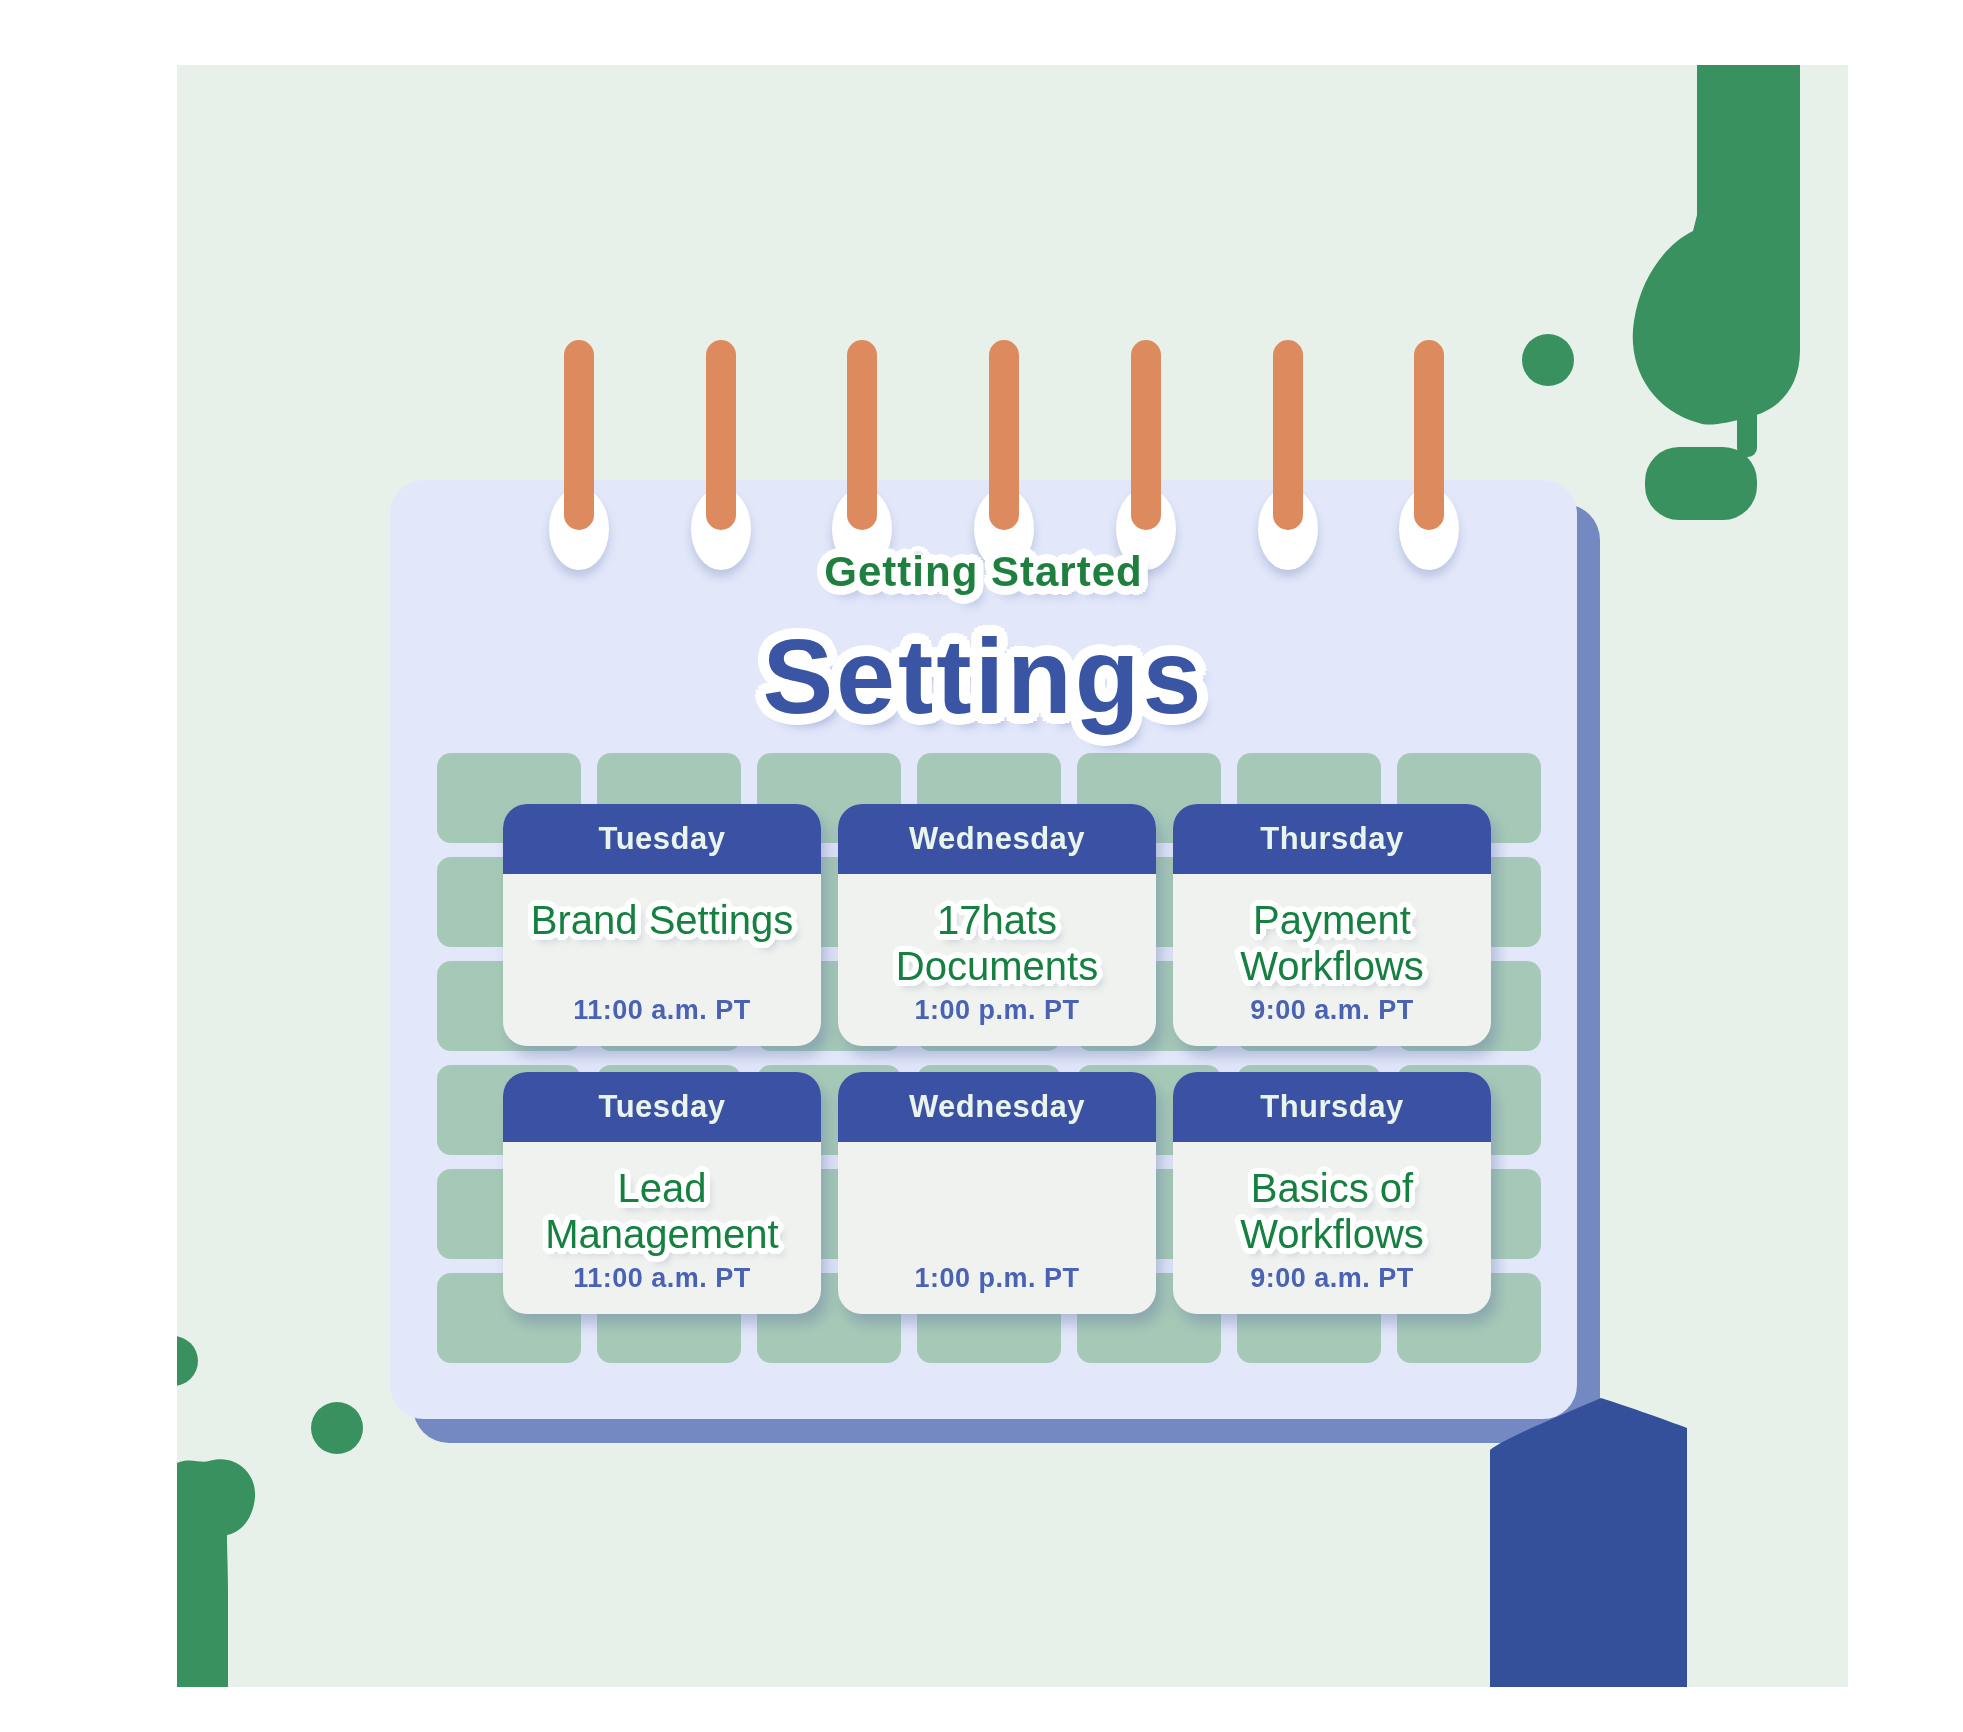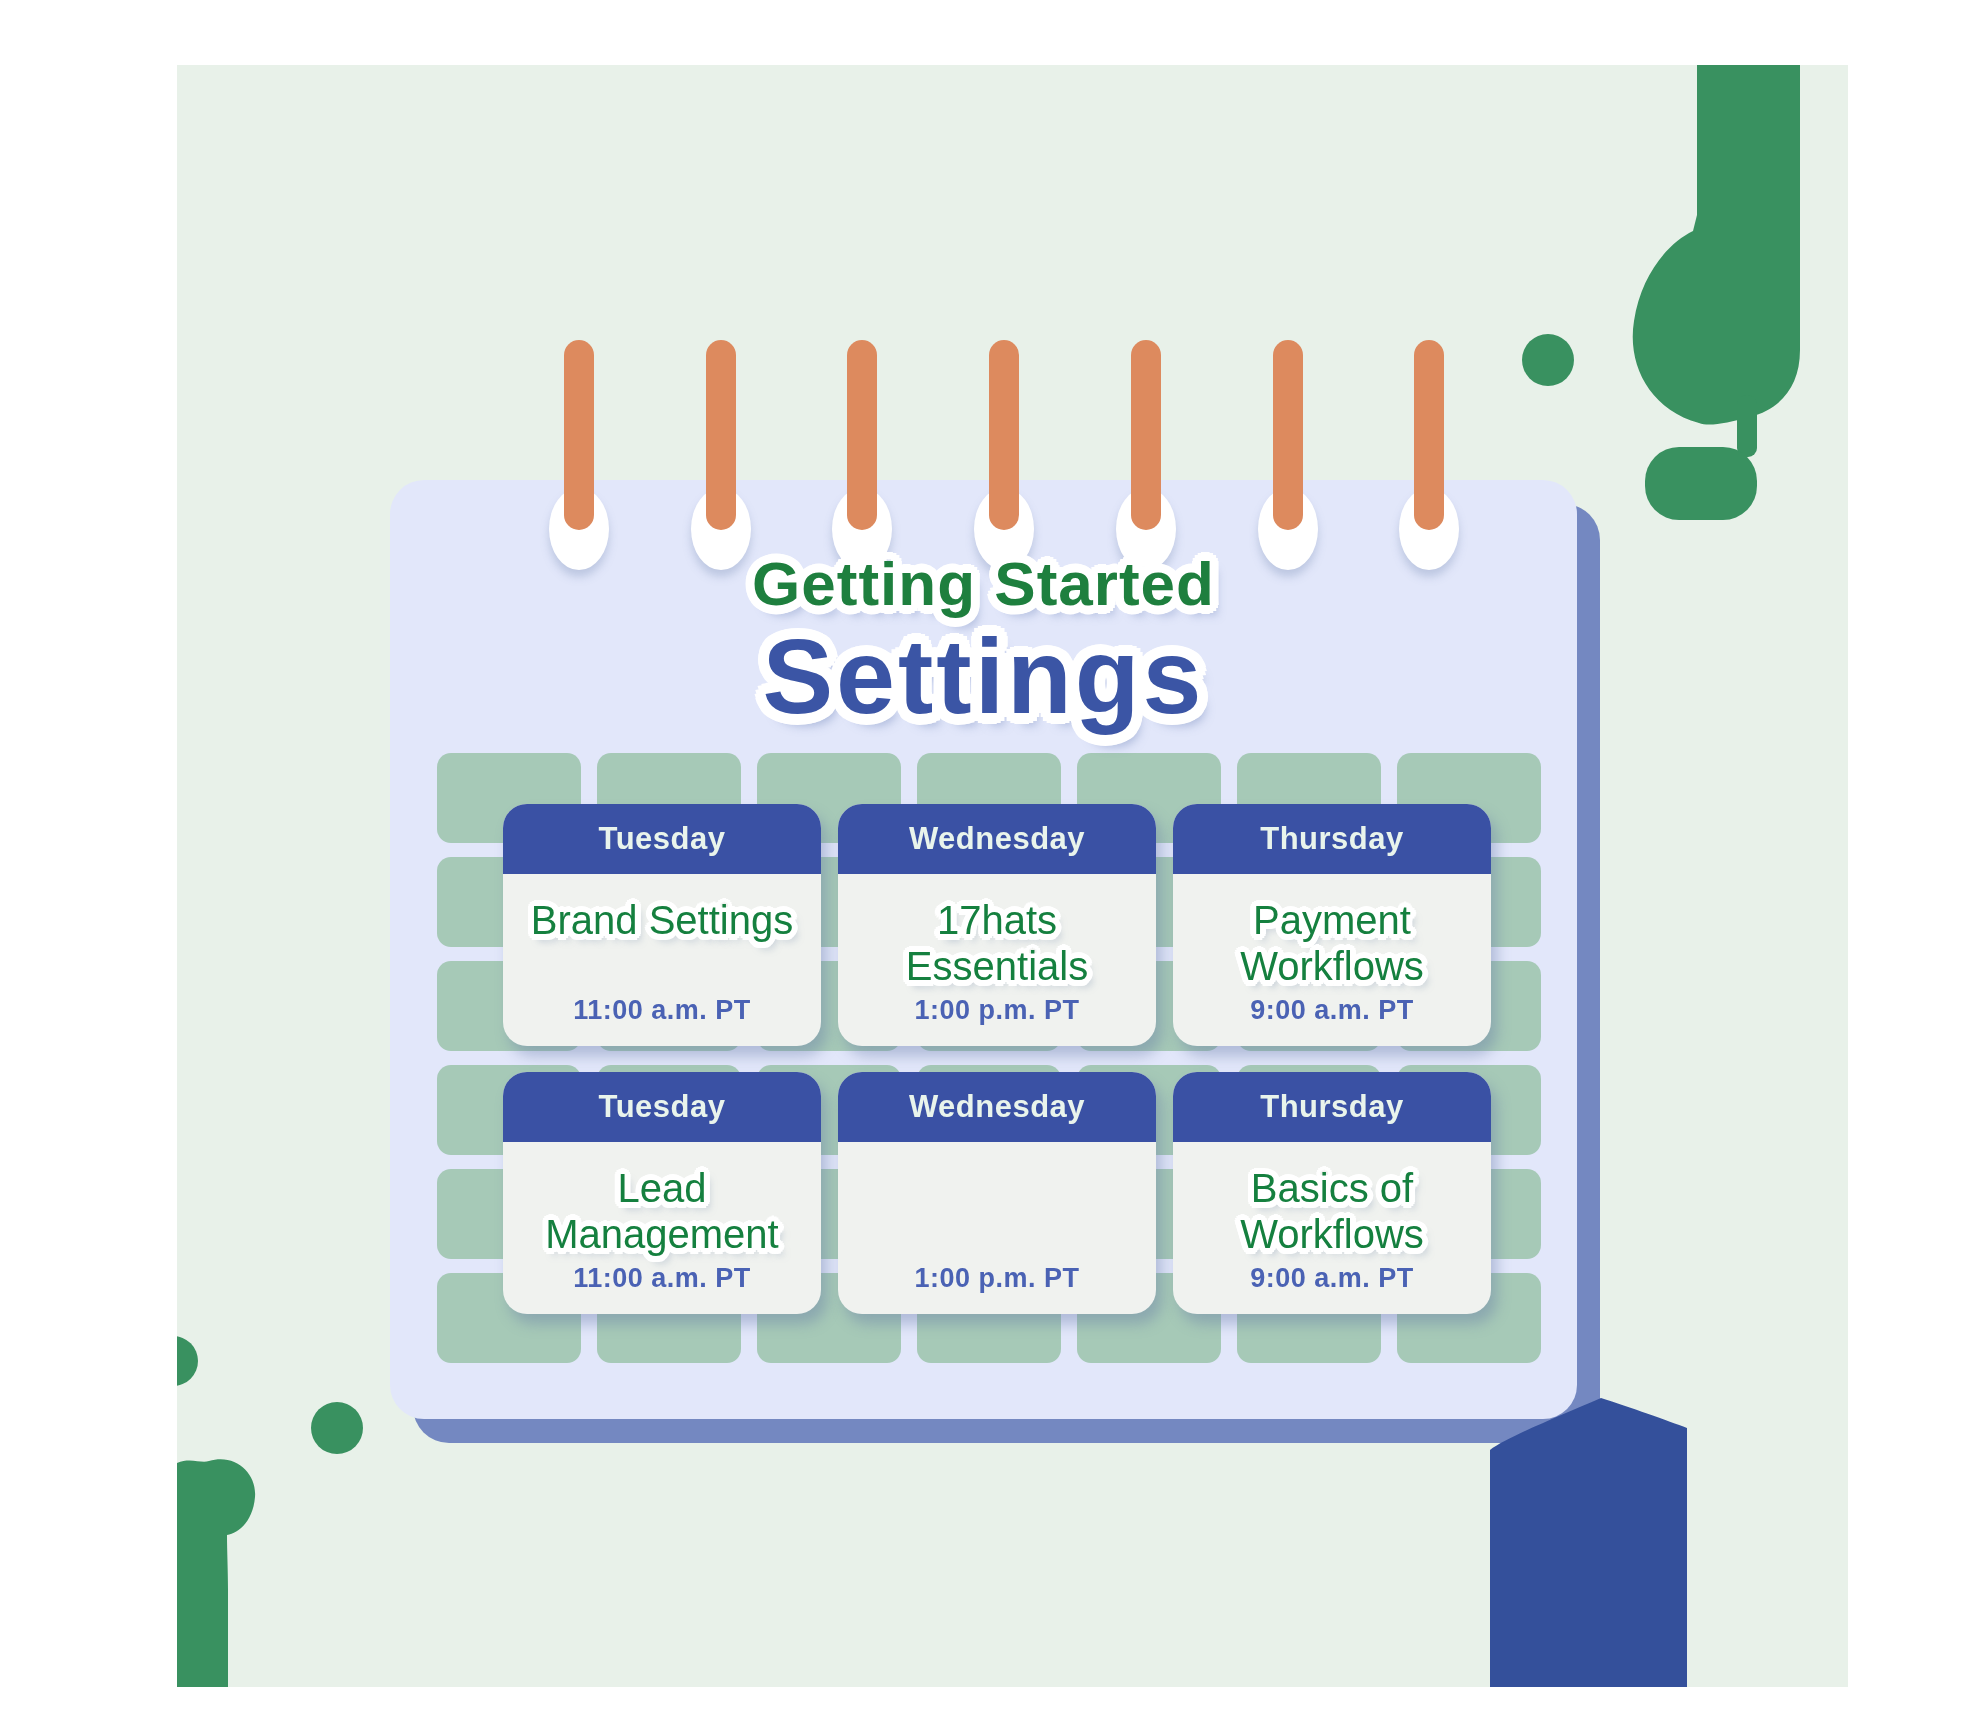--- a/index.html
+++ b/index.html
@@ -32,21 +32,21 @@
     gap:14px 16px;z-index:1;
   }
   .cal-cell{background:var(--grid-cell,#a6c9b7);border-radius:14px;}
 
   
   .title1,.title2{
     position:absolute;left:0;width:100%;text-align:center;font-weight:700;z-index:3;
     --w:#fff;white-space:nowrap;
   }
   .title1{
-    top:68px;font-size:62px;letter-spacing:1px;color:var(--title-green,#1e7f3e);
+    top:68px;font-size:42px;letter-spacing:1px;color:var(--title-green,#1e7f3e);
     text-shadow:9px 0 var(--w),-9px 0 var(--w),0 9px var(--w),0 -9px var(--w),
       6.4px 6.4px var(--w),-6.4px 6.4px var(--w),6.4px -6.4px var(--w),-6.4px -6.4px var(--w),
       8.3px 3.4px var(--w),-8.3px 3.4px var(--w),8.3px -3.4px var(--w),-8.3px -3.4px var(--w),
       3.4px 8.3px var(--w),-3.4px 8.3px var(--w),3.4px -8.3px var(--w),-3.4px -8.3px var(--w),
       7px 10px 9px rgba(120,140,190,.5);
   }
   .title2{
     top:136px;font-size:106px;letter-spacing:3px;color:var(--title-blue,#3b55a5);
     text-shadow:11px 0 var(--w),-11px 0 var(--w),0 11px var(--w),0 -11px var(--w),
       7.8px 7.8px var(--w),-7.8px 7.8px var(--w),7.8px -7.8px var(--w),-7.8px -7.8px var(--w),
@@ -183,21 +183,21 @@
             <span>Tuesday</span>
           </div>
           <div class="card-title">Brand Settings</div>
           <div class="card-time">11:00 a.m. PT</div>
         </div>
 
         <div class="card">
           <div class="card-header">
             <span>Wednesday</span>
           </div>
-          <div class="card-title">17hats Essentials</div>
+          <div class="card-title">17hats Documents</div>
           <div class="card-time">1:00 p.m. PT</div>
         </div>
 
         <div class="card">
           <div class="card-header">
             <span>Thursday</span>
           </div>
           <div class="card-title">Payment Workflows</div>
           <div class="card-time">9:00 a.m. PT</div>
         </div>

